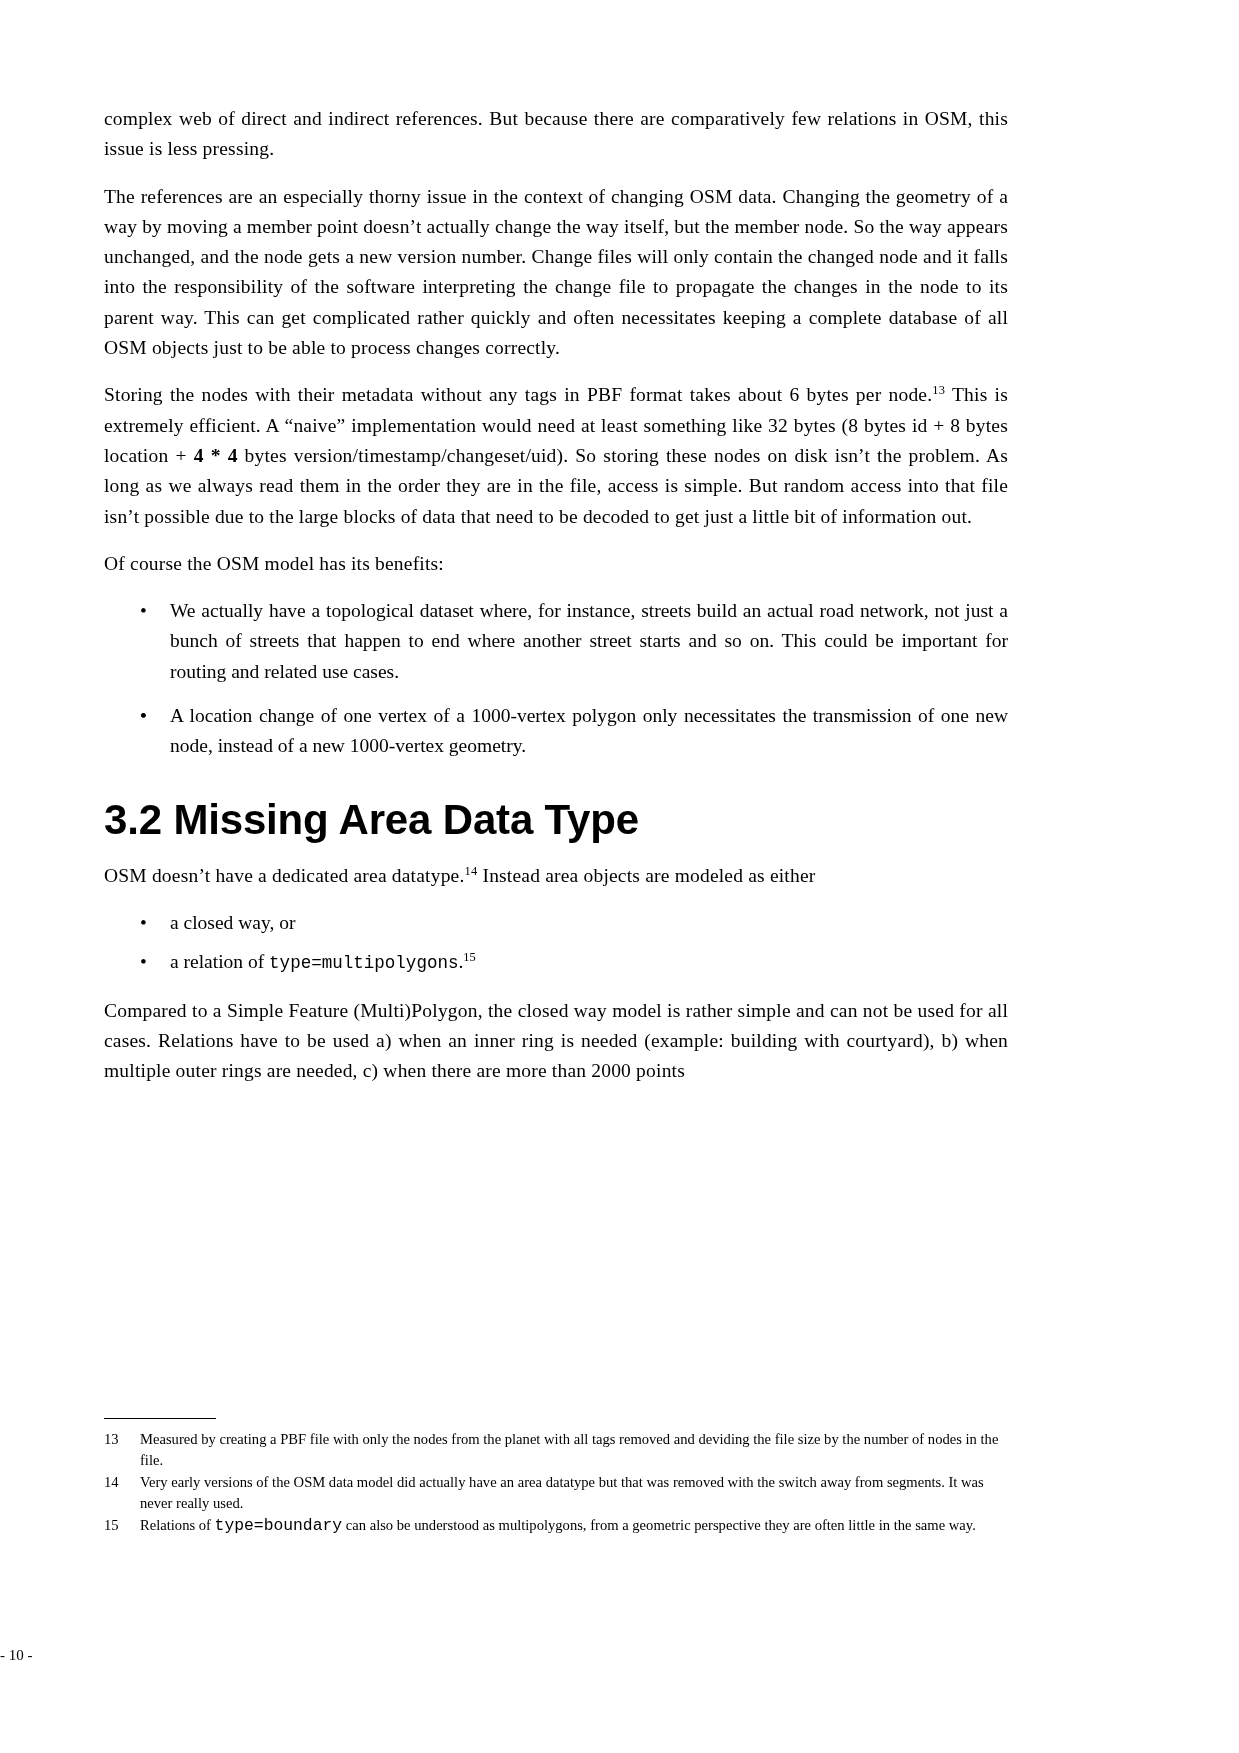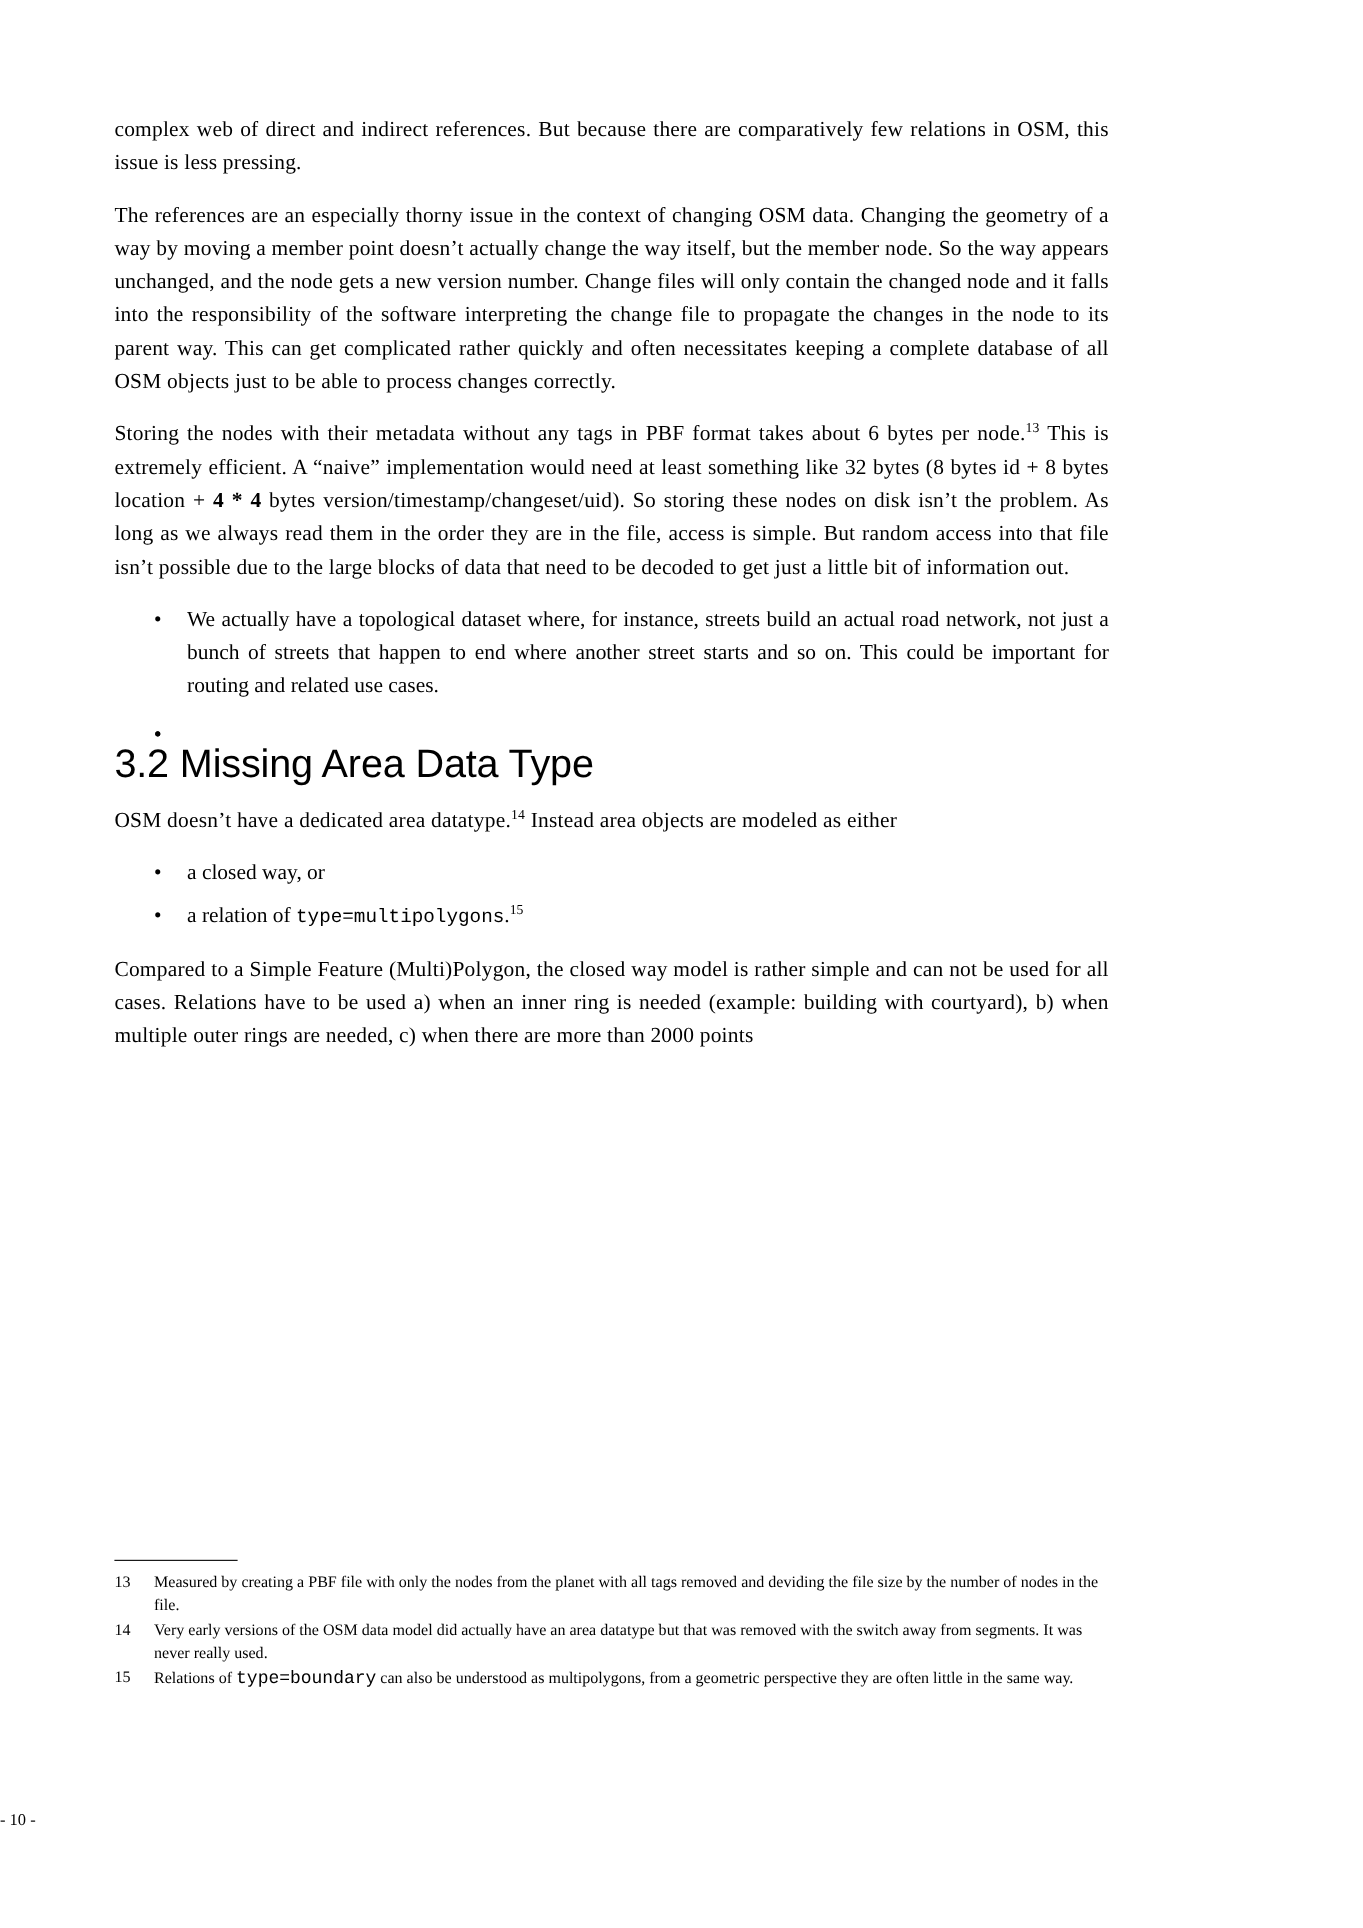--- a/index.html
+++ b/index.html
@@ -69,22 +69,22 @@
     position: absolute;
     left: 36px;
     top: 0;
     font-size: 19.5px;
     line-height: 30.3px;
   }
   ul.bullets.tight li { margin-bottom: 9px; }
 
   h2.section-heading {
     font-family: "Liberation Sans", "DejaVu Sans", sans-serif;
-    font-weight: normal;
-    font-size: 36px;
+    font-weight: bold;
+    font-size: 42px;
     line-height: 1.22;
     margin: 32px 0 16px 0;
     letter-spacing: -0.004em;
   }
 
   .footnotes {
     position: absolute;
     left: 104px;
     top: 1418px;
     width: 904px;
@@ -131,25 +131,26 @@
 
   <div class="content">
 
     <p class="body">complex web of direct and indirect references. But because there are comparatively few relations in OSM, this issue is less pressing.</p>
 
     <p class="body">The references are an especially thorny issue in the context of changing OSM data. Changing the geometry of a way by moving a member point doesn’t actually change the way itself, but the member node. So the way appears unchanged, and the node gets a new version number. Change files will only contain the changed node and it falls into the responsibility of the software interpreting the change file to propagate the changes in the node to its parent way. This can get complicated rather quickly and often necessitates keeping a complete database of all OSM objects just to be able to process changes correctly.</p>
 
 
     <p class="body"><span>Storing the nodes with their metadata without any tags in PBF format takes about 6 bytes per node.</span><sup>13</sup><span> This is extremely efficient. A “naive” implementation would need at least something like 32 bytes (8 bytes id + 8 bytes location + </span><b>4 * 4</b><span> bytes version/timestamp/changeset/uid). So storing these nodes on disk isn’t the problem. As long as we always read them in the order they are in the file, access is simple. But random access into that file isn’t possible due to the large blocks of data that need to be decoded to get just a little bit of information out.</span></p>
 
+    <p class="body">Of course the OSM model has its benefits:</p>
 
     <ul class="bullets">
       <li><span class="bullet-dot">•</span><span>We actually have a topological dataset where, for instance, streets build an actual road network, not just a bunch of streets that happen to end where another street starts and so on. This could be important for routing and related use cases.</span></li>
       <li><span class="bullet-dot">•</span></li>
-      <li><span class="bullet-dot">•</span></li>
+      <li><span class="bullet-dot">•</span><span>A location change of one vertex of a 1000-vertex polygon only necessitates the transmission of one new node, instead of a new 1000-vertex geometry.</span></li>
     </ul>
 
     <h2 class="section-heading">3.2 Missing Area Data Type</h2>
 
     <p class="body"><span>OSM doesn’t have a dedicated area datatype.</span><sup>14</sup><span> Instead area objects are modeled as either</span></p>
 
     <ul class="bullets tight">
       <li><span class="bullet-dot">•</span><span>a closed way, or</span></li>
       <li><span class="bullet-dot">•</span><span>a relation of </span><code class="mono">type=multipolygons</code><span>.</span><sup>15</sup></li>
     </ul>

